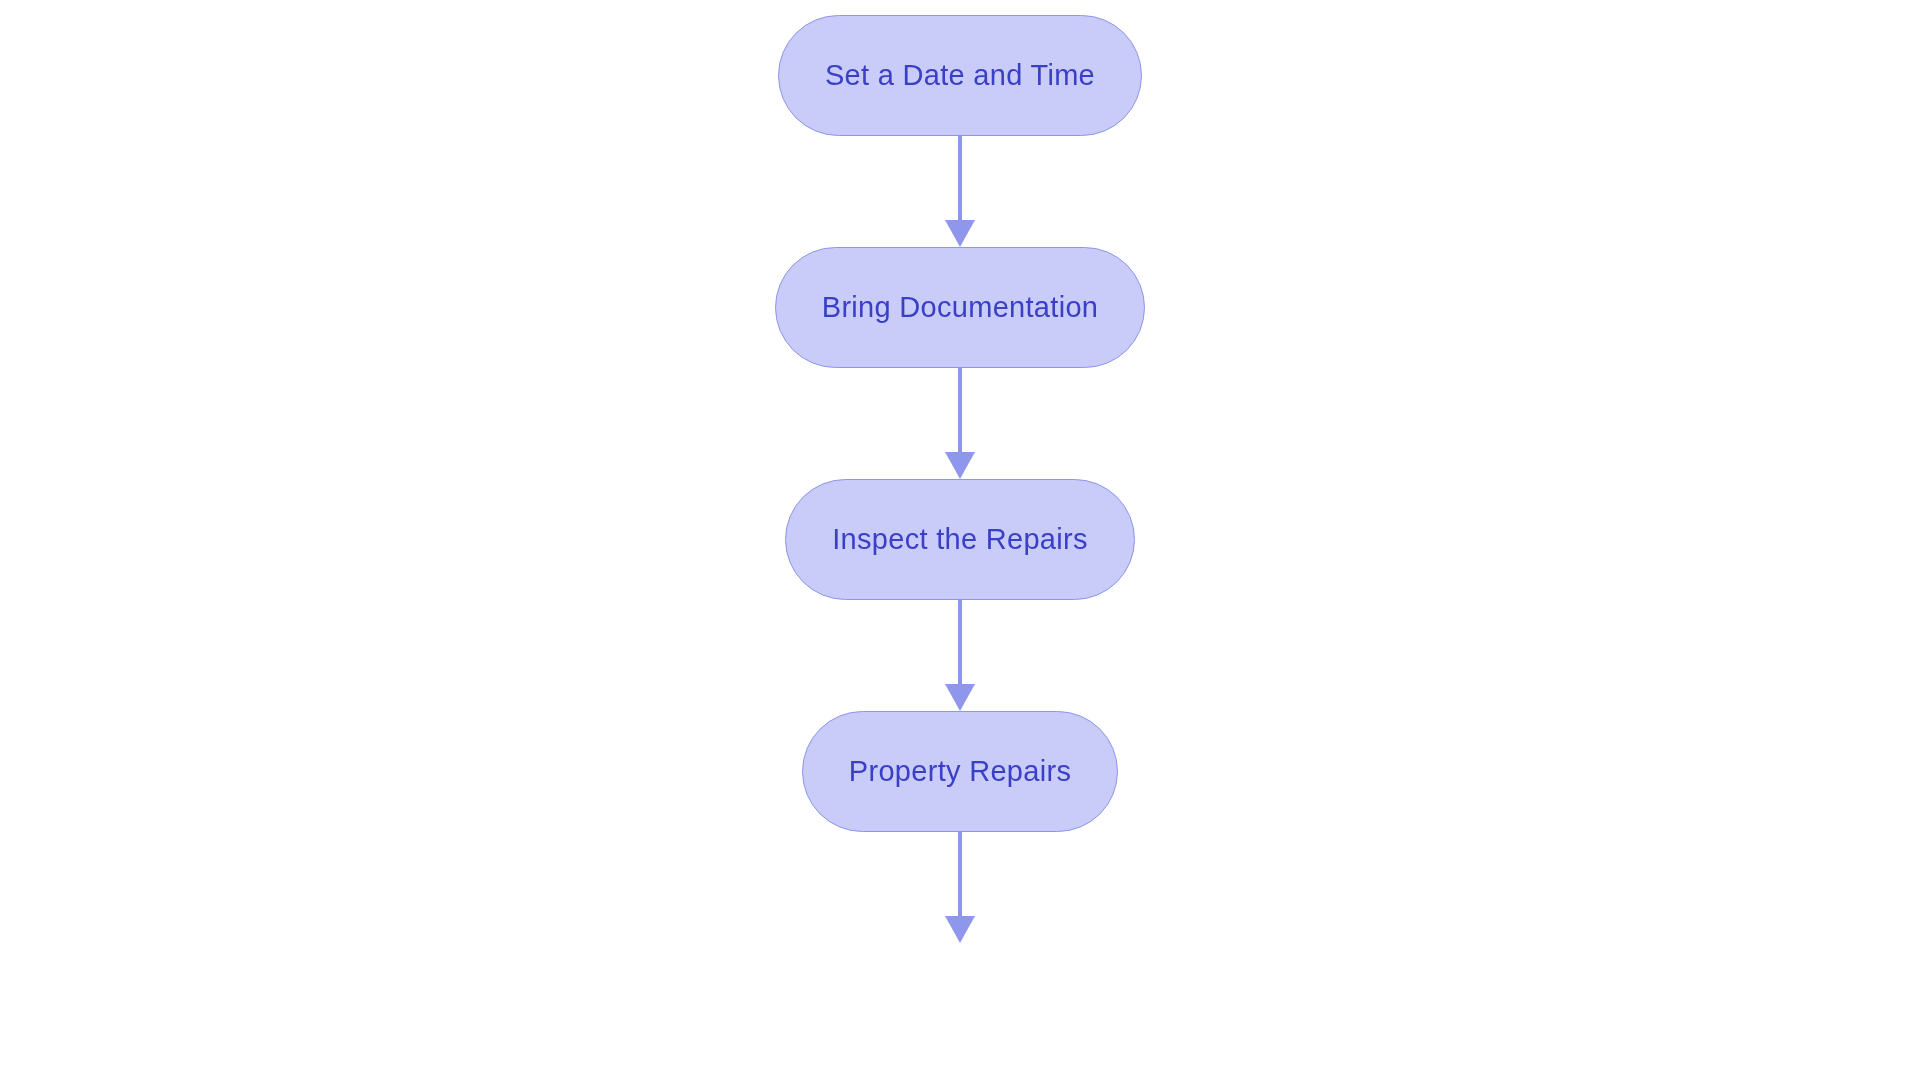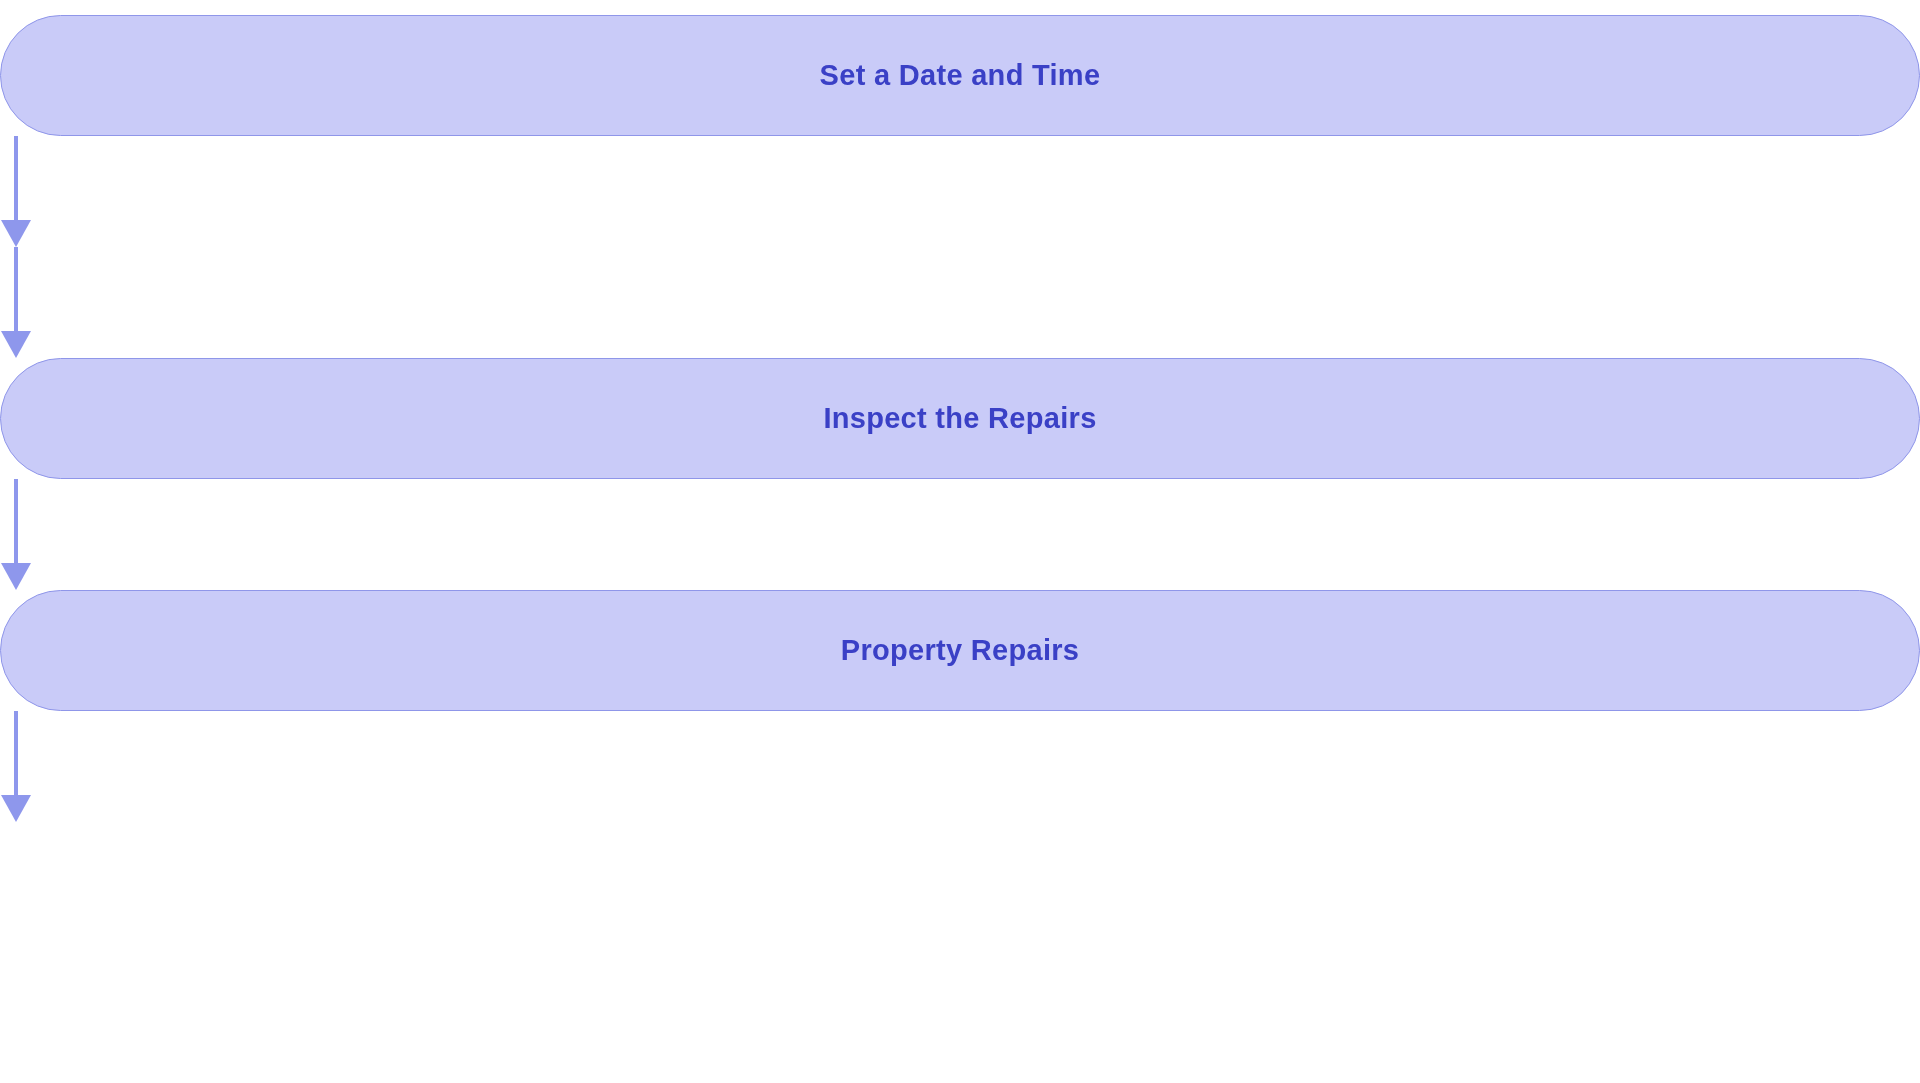--- a/index.html
+++ b/index.html
@@ -17,21 +17,21 @@
     font-family: "Liberation Sans", sans-serif;
     overflow: hidden;
   }
   .flow {
     position: absolute;
     top: 15px;
     left: 0;
     width: 1920px;
     display: flex;
     flex-direction: column;
-    font-weight: bold;
+    align-items: center;
   }
   .node {
     height: 121px;
     min-width: 240px;
     padding: 0 46px;
     display: flex;
     align-items: center;
     justify-content: center;
     background: var(--node-fill);
     border: 1.5px solid var(--node-border);
@@ -70,20 +70,23 @@
 
   <div class="node">
     <span class="node-label">Set a Date and Time</span>
   </div>
 
   <div class="arrow">
     <div class="arrow-line"></div>
     <div class="arrow-head"></div>
   </div>
 
+  <div class="node">
+    <span class="node-label">Bring Documentation</span>
+  </div>
 
   <div class="arrow">
     <div class="arrow-line"></div>
     <div class="arrow-head"></div>
   </div>
 
   <div class="node">
     <span class="node-label">Inspect the Repairs</span>
   </div>
 

